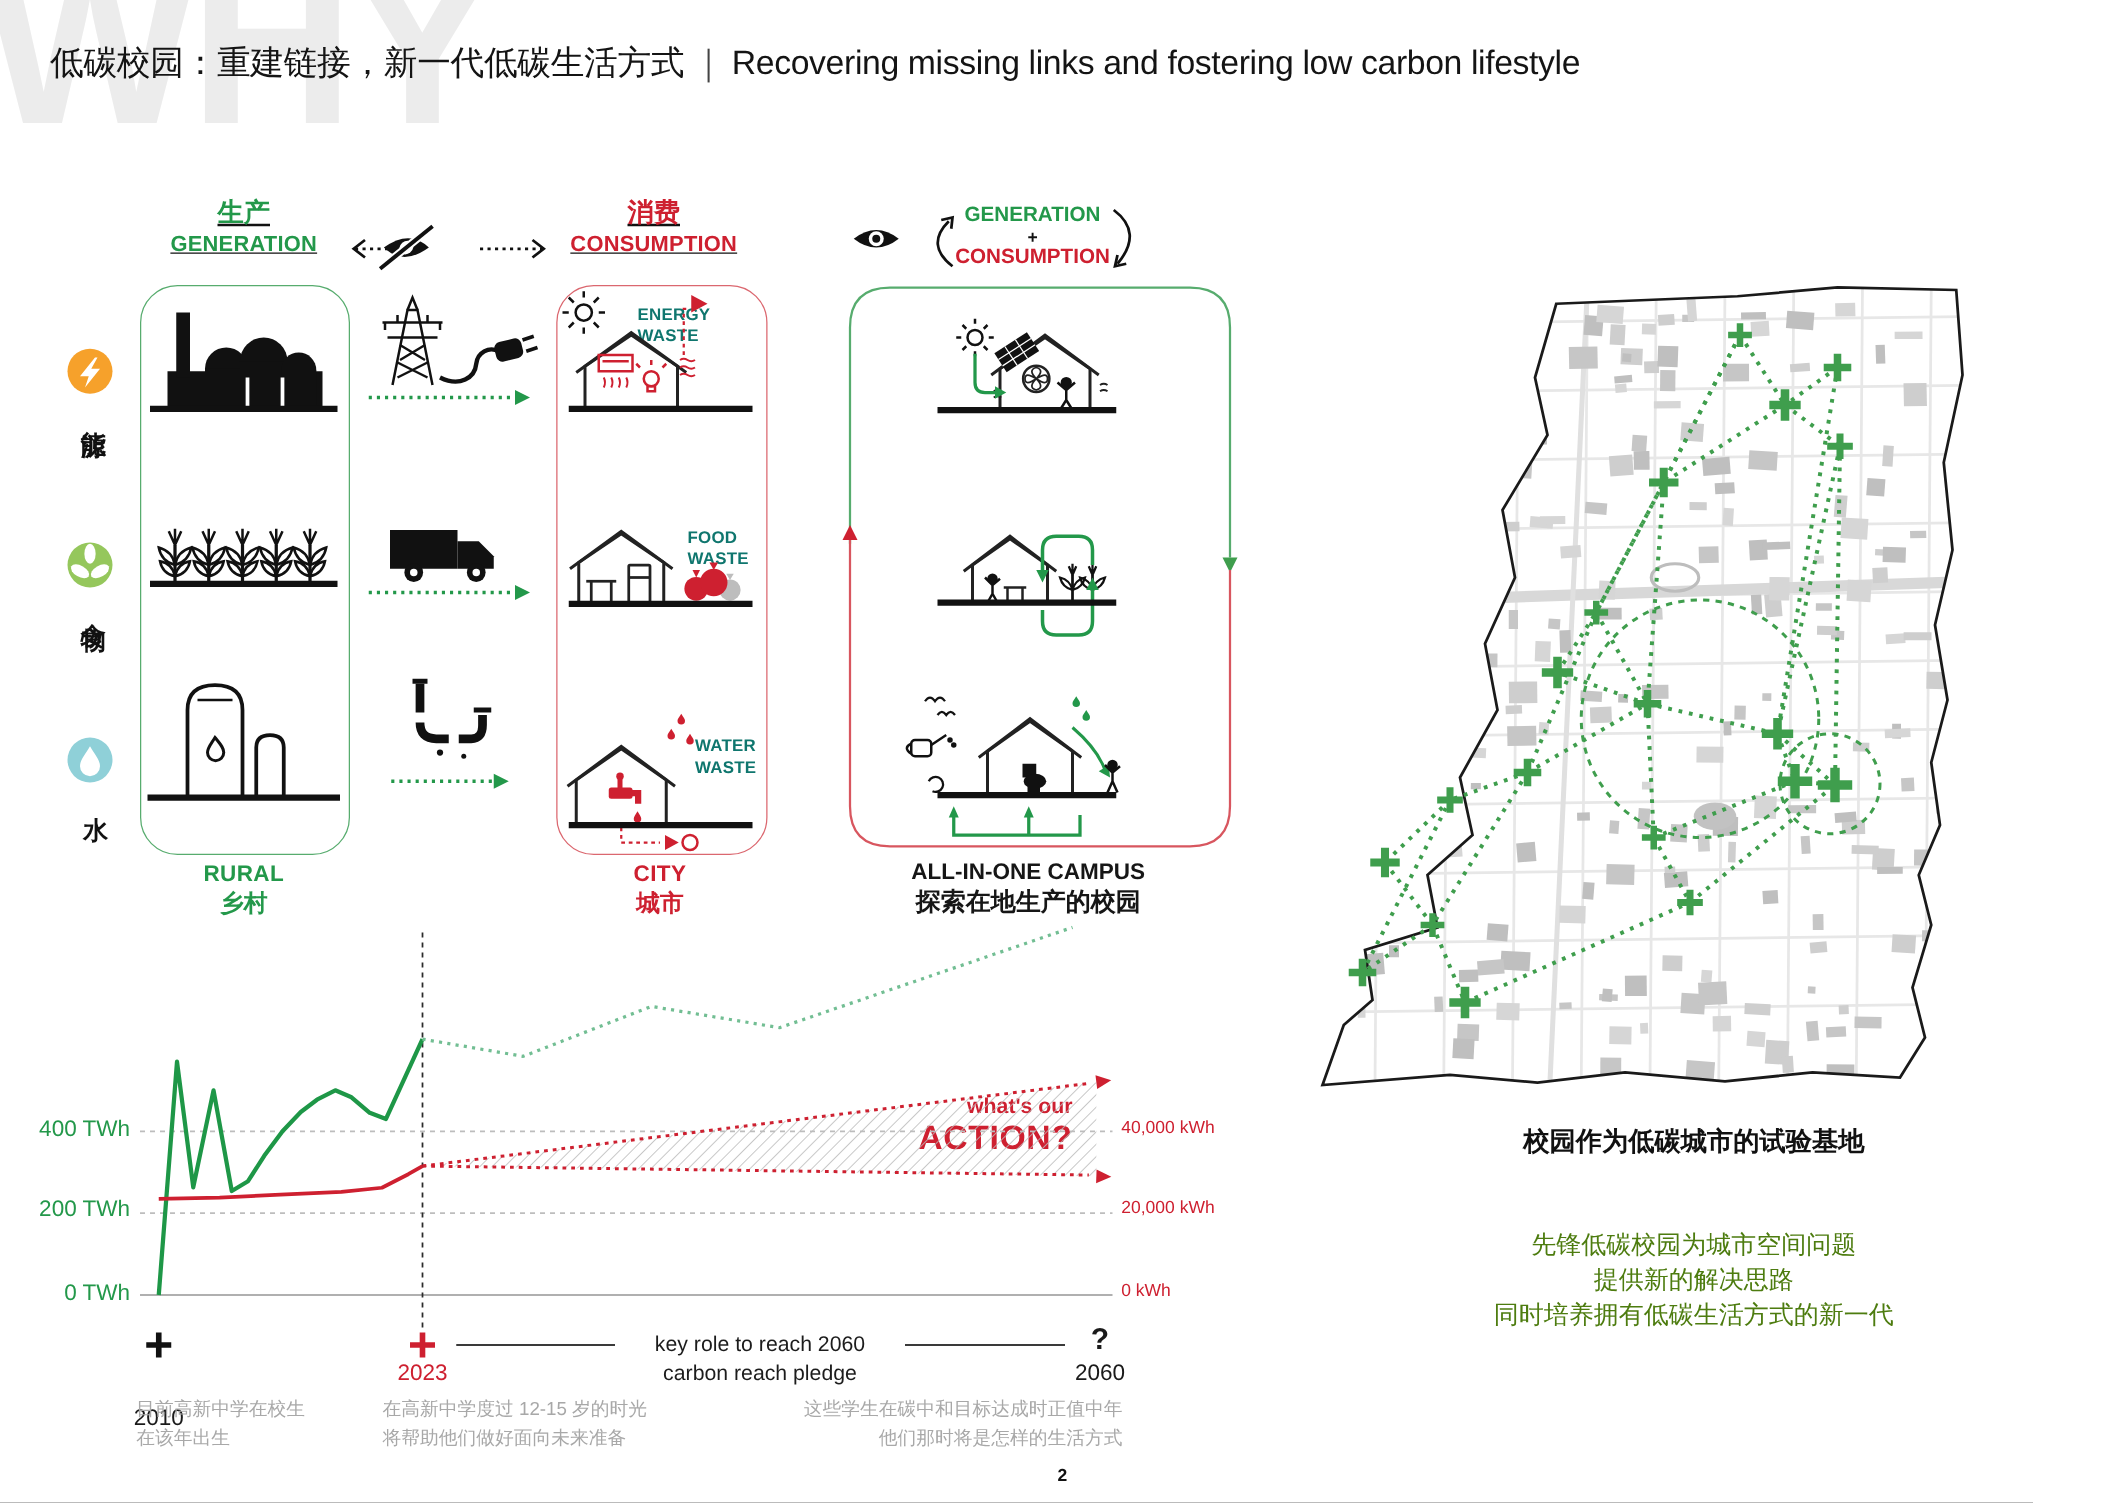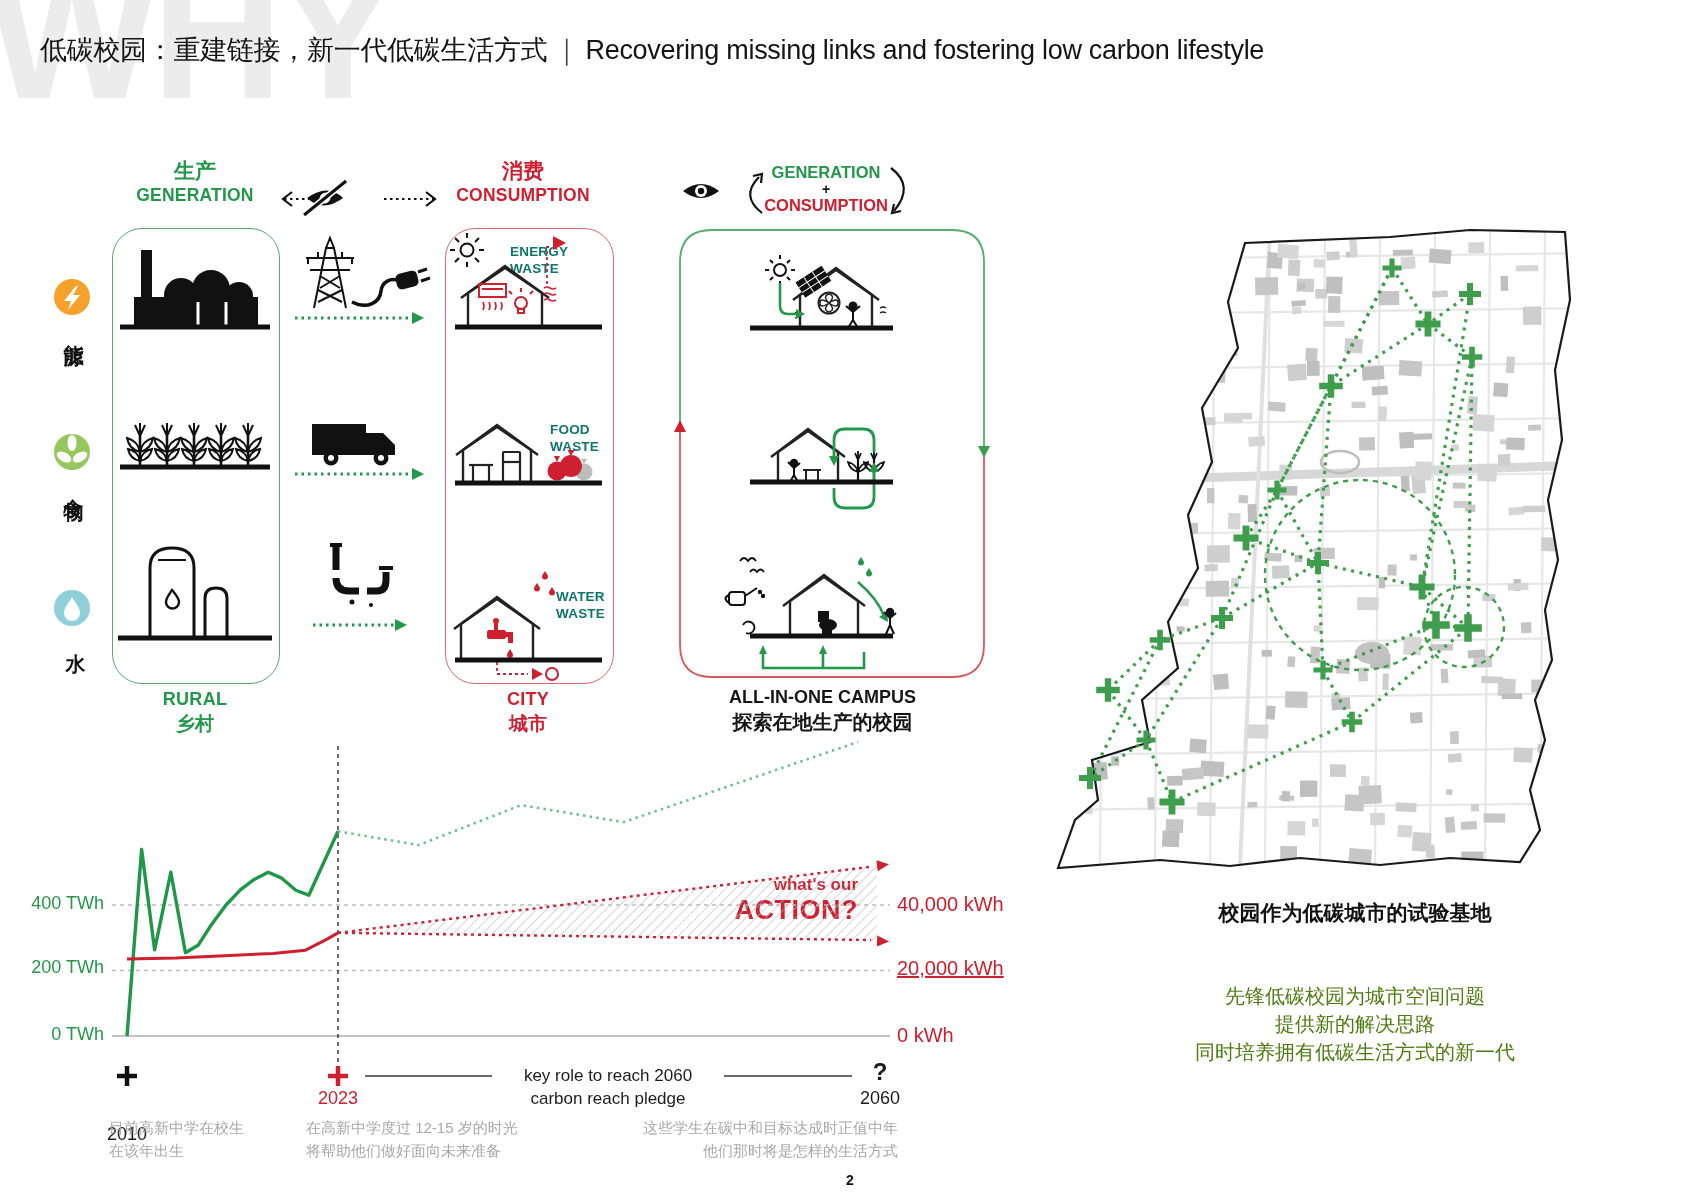--- a/index.html
+++ b/index.html
@@ -5,21 +5,21 @@
   html,body{margin:0;padding:0;background:#888;}
   .stage{position:relative;width:1700px;height:1202px;background:#fff;overflow:hidden;
          font-family:"Liberation Sans","DejaVu Sans",sans-serif;color:#111;padding-left:20px;}
   .t{position:absolute;white-space:nowrap;}
   svg.layer{position:absolute;left:0;top:0;width:1700px;height:1202px;pointer-events:none;}
   
   .watermark{left:-14px;top:-70px;font-size:182px;font-weight:800;color:#ececec;letter-spacing:-6px;}
   .title{left:40px;top:32px;font-size:27px;color:#141414;letter-spacing:-0.3px;}
   .title .sep{margin:0 6px;color:#444;}
   
-  .hdr{text-align:center;width:170px;}
+  .hdr{text-align:center;width:170px;text-decoration:underline;}
   .hdr .zh{font-size:21px;font-weight:bold;line-height:26px;}
   .hdr .en{font-size:17.5px;font-weight:bold;line-height:22px;letter-spacing:0.2px;}
   .green{color:#23984A;} .red{color:#CE2030;}
   .hdr-gen{left:110px;top:158px;} .hdr-cons{left:438px;top:158px;}
   .hdr-comb{left:756px;top:163px;width:140px;text-align:center;}
   .hdr-comb .g{font-size:16.5px;font-weight:bold;color:#23984A;line-height:19px;}
   .hdr-comb .p{font-size:14px;font-weight:bold;color:#111;line-height:14px;}
   .hdr-comb .c{font-size:16.5px;font-weight:bold;color:#CE2030;line-height:19px;}
   
   .vlabel{writing-mode:vertical-rl;font-size:20px;font-weight:bold;letter-spacing:3px;color:#111;}
@@ -31,21 +31,21 @@
   .waste{font-size:13.5px;font-weight:bold;color:#0f766e;line-height:17px;letter-spacing:0.2px;}
   
   .collbl{text-align:center;width:170px;}
   .collbl .en{font-size:18px;font-weight:bold;line-height:23px;letter-spacing:0.3px;}
   .collbl .zh{font-size:19px;font-weight:bold;line-height:25px;}
   .campuslbl{left:690px;top:686px;width:265px;text-align:center;}
   .campuslbl .en{font-size:18px;font-weight:bold;color:#161616;line-height:23px;}
   .campuslbl .zh{font-size:20px;font-weight:bold;color:#161616;line-height:26px;}
   
   .tickL{left:18px;width:86px;text-align:right;font-size:18px;color:#23984A;}
-  .tickR{left:897px;font-size:20px;color:#CE2030;}
+  .tickR{left:897px;font-size:14px;color:#CE2030;}
   .yearlbl{width:90px;text-align:center;font-size:18px;color:#1a1a1a;}
   .qmark{left:864px;top:1058px;width:32px;text-align:center;font-size:24px;font-weight:800;color:#1a1a1a;}
   .action{left:630px;top:874px;width:228px;text-align:right;color:#CE2030;}
   .action .l1{font-size:17px;font-weight:bold;line-height:21px;}
   .action .l2{font-size:27px;font-weight:800;line-height:30px;letter-spacing:0.5px;}
   .pledge{left:496px;top:1064px;width:224px;text-align:center;font-size:17px;color:#1c1c1c;line-height:23px;}
   .foot{font-size:15px;color:#A8A8A8;line-height:23px;}
   .foot.ra{text-align:right;}
   
   .mapcap{left:1120px;top:899px;width:470px;text-align:center;font-size:21px;font-weight:bold;color:#111;}
@@ -108,21 +108,21 @@
   </div>
   <div class="t campuslbl">
     <div class="en">ALL-IN-ONE CAMPUS</div>
     <div class="zh">探索在地生产的校园</div>
   </div>
 
   <div class="t tickL" style="top:893px;">400 TWh</div>
   <div class="t tickL" style="top:957px;">200 TWh</div>
   <div class="t tickL" style="top:1024px;">0 TWh</div>
   <div class="t tickR" style="top:893px;">40,000 kWh</div>
-  <div class="t tickR" style="top:957px;text-decoration:underline;">20,000 kWh</div>
+  <div class="t tickR" style="top:957px;">20,000 kWh</div>
   <div class="t tickR" style="top:1024px;">0 kWh</div>
 
   <div class="t action">
     <div class="l1">what's our</div>
     <div class="l2">ACTION?</div>
   </div>
 
   <div class="t yearlbl" style="left:82px;top:1124px;">2010</div>
   <div class="t yearlbl" style="left:293px;top:1088px;color:#CE2030;">2023</div>
   <div class="t qmark">?</div>

